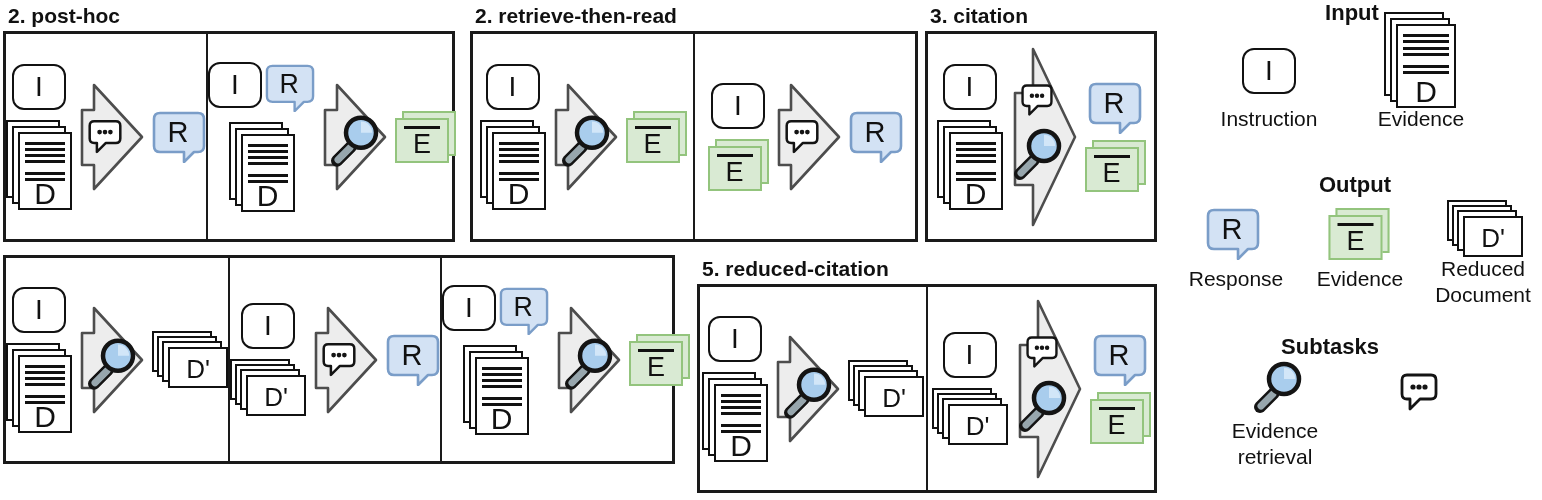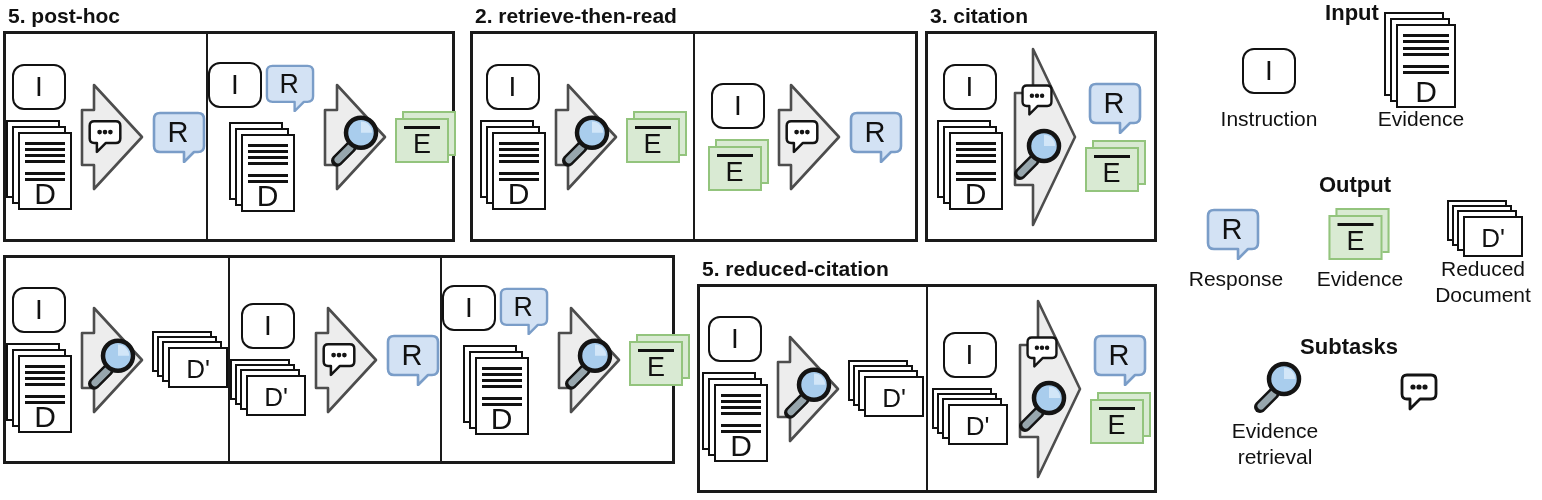--- a/index.html
+++ b/index.html
@@ -52,21 +52,21 @@
   
   .legend{position:absolute;left:1180px;top:0;width:362px;height:500px;}
   .legend-heading{position:absolute;transform:translateX(-50%);font-size:22px;font-weight:bold;white-space:nowrap;}
   .legend-label{position:absolute;transform:translateX(-50%);font-size:21px;line-height:26px;text-align:center;}
   .legend-slot{position:absolute;transform:translateX(-50%);}
 </style>
 </head>
 <body style="--blue-fill: #d3e2f4; --blue-border: #7a9dc8; --green-fill: #d9ead3; --green-border: #93c47d; --arrow-fill: #ededed; --arrow-border: #4d4d4d;">
 
 <div class="panel" id="panel-0" style="left:3px;top:2px;width:452px">
-  <div class="panel-title">5. post-hoc</div>
+  <div class="panel-title">2. post-hoc</div>
   <div class="panel-box" style="height:205px">
       <div class="step">
         <div class="inputs">
           <div class="input-row">
             <div class="icon-instruction">
               <span class="letter">I</span>
             </div>
           </div>
           <div class="icon-doc">
             <div class="page" style="left: 0px; top: 0px;"></div>
@@ -538,21 +538,21 @@
         <div class="rcard" style="left: 0px; top: 0px;"></div>
         <div class="rcard" style="left: 5px; top: 5px;"></div>
         <div class="rcard" style="left: 10px; top: 10px;"></div>
         <div class="rcard" style="left: 16px; top: 16px;">
           <span class="rletter">D'</span>
         </div>
       </div>
     </div>
   <div class="legend-label" style="left:303px;top:256px;width:116px">Reduced Document</div>
 
-  <div class="legend-heading" style="left:169px;top:334px">Subtasks</div>
+  <div class="legend-heading" style="left:150px;top:334px">Subtasks</div>
   <div class="legend-slot" id="slot-magnifier" style="left:97px;top:358px"><svg width="52" height="56" viewBox="0 0 52 56">
         <line x1="9" y1="49" x2="23" y2="35" stroke="#141414" stroke-width="12" stroke-linecap="round"></line>
         <line x1="10" y1="48" x2="22" y2="36" stroke="#97a6ad" stroke-width="7" stroke-linecap="round"></line>
         <circle cx="33" cy="21" r="15" fill="#a9cded" stroke="#141414" stroke-width="4.5"></circle>
         <path d="M33 9.8 A11.2 11.2 0 0 1 44.2 21 L33 21 Z" fill="#d2e6f8"></path>
       </svg></div>
   <div class="legend-label" style="left:95px;top:418px;width:110px">Evidence retrieval</div>
   <div class="legend-slot" id="slot-dots" style="left:239px;top:372px"><svg width="40" height="40" viewBox="0 0 40 40">
         <path d="M8 3 H32 Q37 3 37 8 V22 Q37 27 32 27 H21 L11 37 V27 H8 Q3 27 3 22 V8 Q3 3 8 3 Z" fill="#fff" stroke="#141414" stroke-width="2.8" stroke-linejoin="round"></path>
         <circle cx="14" cy="15" r="2.6" fill="#141414"></circle>

